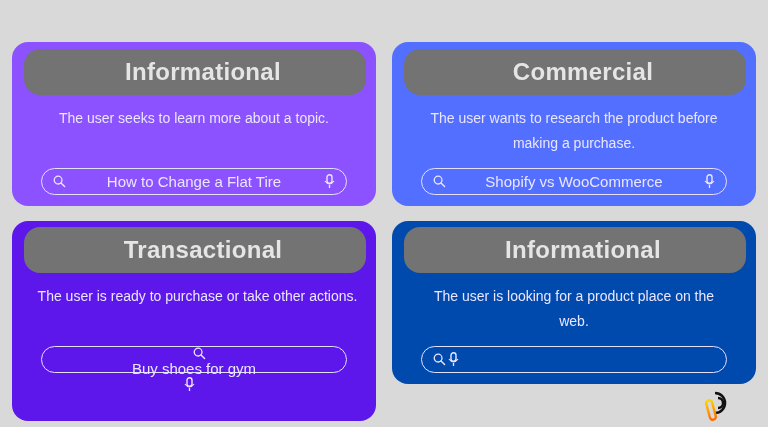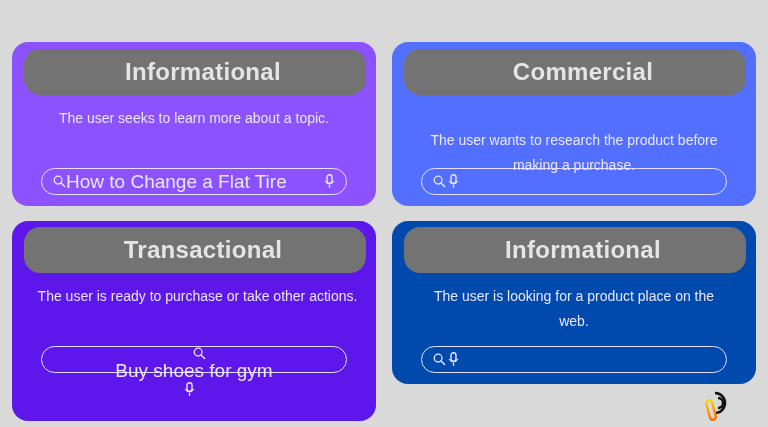--- a/index.html
+++ b/index.html
@@ -6,21 +6,21 @@
   body { width:768px; height:427px; background:#d9d9d9; position:relative; overflow:hidden;
          font-family:"Liberation Sans", sans-serif; }
   .card { position:absolute; width:364px; height:164px; border-radius:16px; box-sizing:border-box; }
   .pill { position:absolute; left:12px; right:10px; top:7px; height:46px; background:#737373;
           border-radius:16px; color:#e5e5e5; font-weight:bold; font-size:24px; display:flex;
           align-items:center; justify-content:center; letter-spacing:0.3px;padding-left:16px; }
   .desc { position:absolute; left:6px; right:6px; top:64px; text-align:center; color:#eae6ff;
           font-size:14px; line-height:25px; }
   .search { position:absolute; left:29px; right:29px; top:126px; height:27px; border:1.5px solid #e6e0ff;
             border-radius:14px; box-sizing:border-box; display:flex; align-items:center; color:#eae6ff; }
-  .search .q { font-size:19px; flex:1; }
+  .search .q { font-size:15px; flex:1; text-align:center; }
   .icon { width:14px; height:14px; display:flex; align-items:center; justify-content:center; }
   .icon.left { margin-left:10px; }
   .icon.right { margin-right:10px; }
   .logo { position:absolute; left:705px; top:388px; width:30px; height:34px; }
 </style>
 </head>
 <body>
 
 <div class="card" style="left:12px; top:42px; background:#8c52ff;">
   <div class="pill">Informational</div>
@@ -38,28 +38,29 @@
           <rect x="3" y="0.8" width="5" height="8.5" rx="2.5" fill="none" stroke="#eae6ff" stroke-width="1.4"></rect>
           <path d="M1 7 Q5.5 13 10 7" fill="none" stroke="#eae6ff" stroke-width="1.2"></path>
           <line x1="5.5" y1="11" x2="5.5" y2="14" stroke="#eae6ff" stroke-width="1.3"></line>
         </svg>
     </span>
   </div>
 </div>
 
 <div class="card" style="left:392px; top:42px; background:#526fff;">
   <div class="pill">Commercial</div>
-  <div class="desc" style="left:22px; right:22px;margin-top:22px;">The user wants to research the product before making a purchase.</div>
+  <div class="desc" style="left:22px; right:22px;">The user wants to research the product before making a purchase.</div>
   <div class="search">
     <span class="icon left">
       <svg width="13" height="13" viewBox="0 0 14 14">
           <circle cx="5.5" cy="5.5" r="4.2" fill="none" stroke="#eae6ff" stroke-width="1.4"></circle>
           <line x1="8.6" y1="8.6" x2="12.5" y2="12.5" stroke="#eae6ff" stroke-width="1.5" stroke-linecap="round"></line>
         </svg>
     </span>
+    <span class="q">Shopify vs WooCommerce</span>
     <span class="icon right">
       <svg width="11" height="15" viewBox="0 0 11 15">
           <rect x="3" y="0.8" width="5" height="8.5" rx="2.5" fill="none" stroke="#eae6ff" stroke-width="1.4"></rect>
           <path d="M1 7 Q5.5 13 10 7" fill="none" stroke="#eae6ff" stroke-width="1.2"></path>
           <line x1="5.5" y1="11" x2="5.5" y2="14" stroke="#eae6ff" stroke-width="1.3"></line>
         </svg>
     </span>
   </div>
 </div>
 

